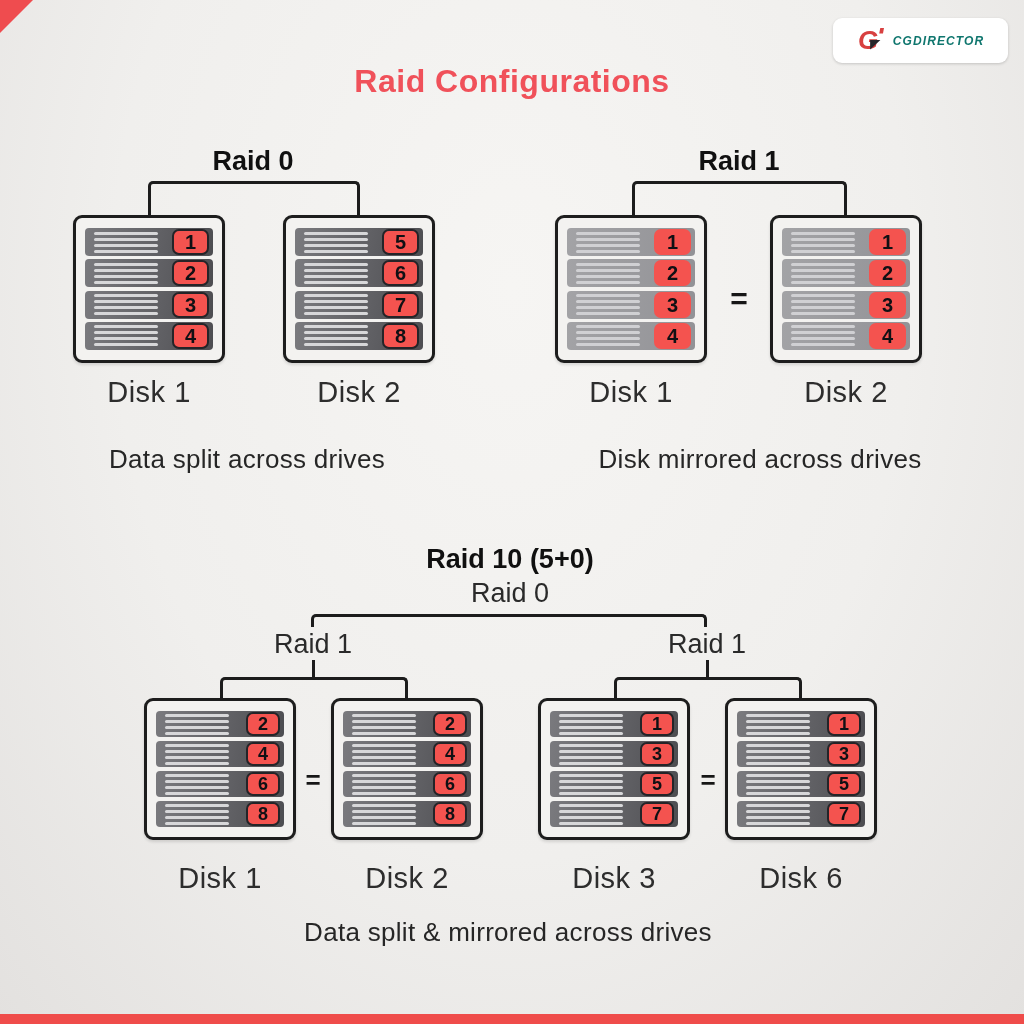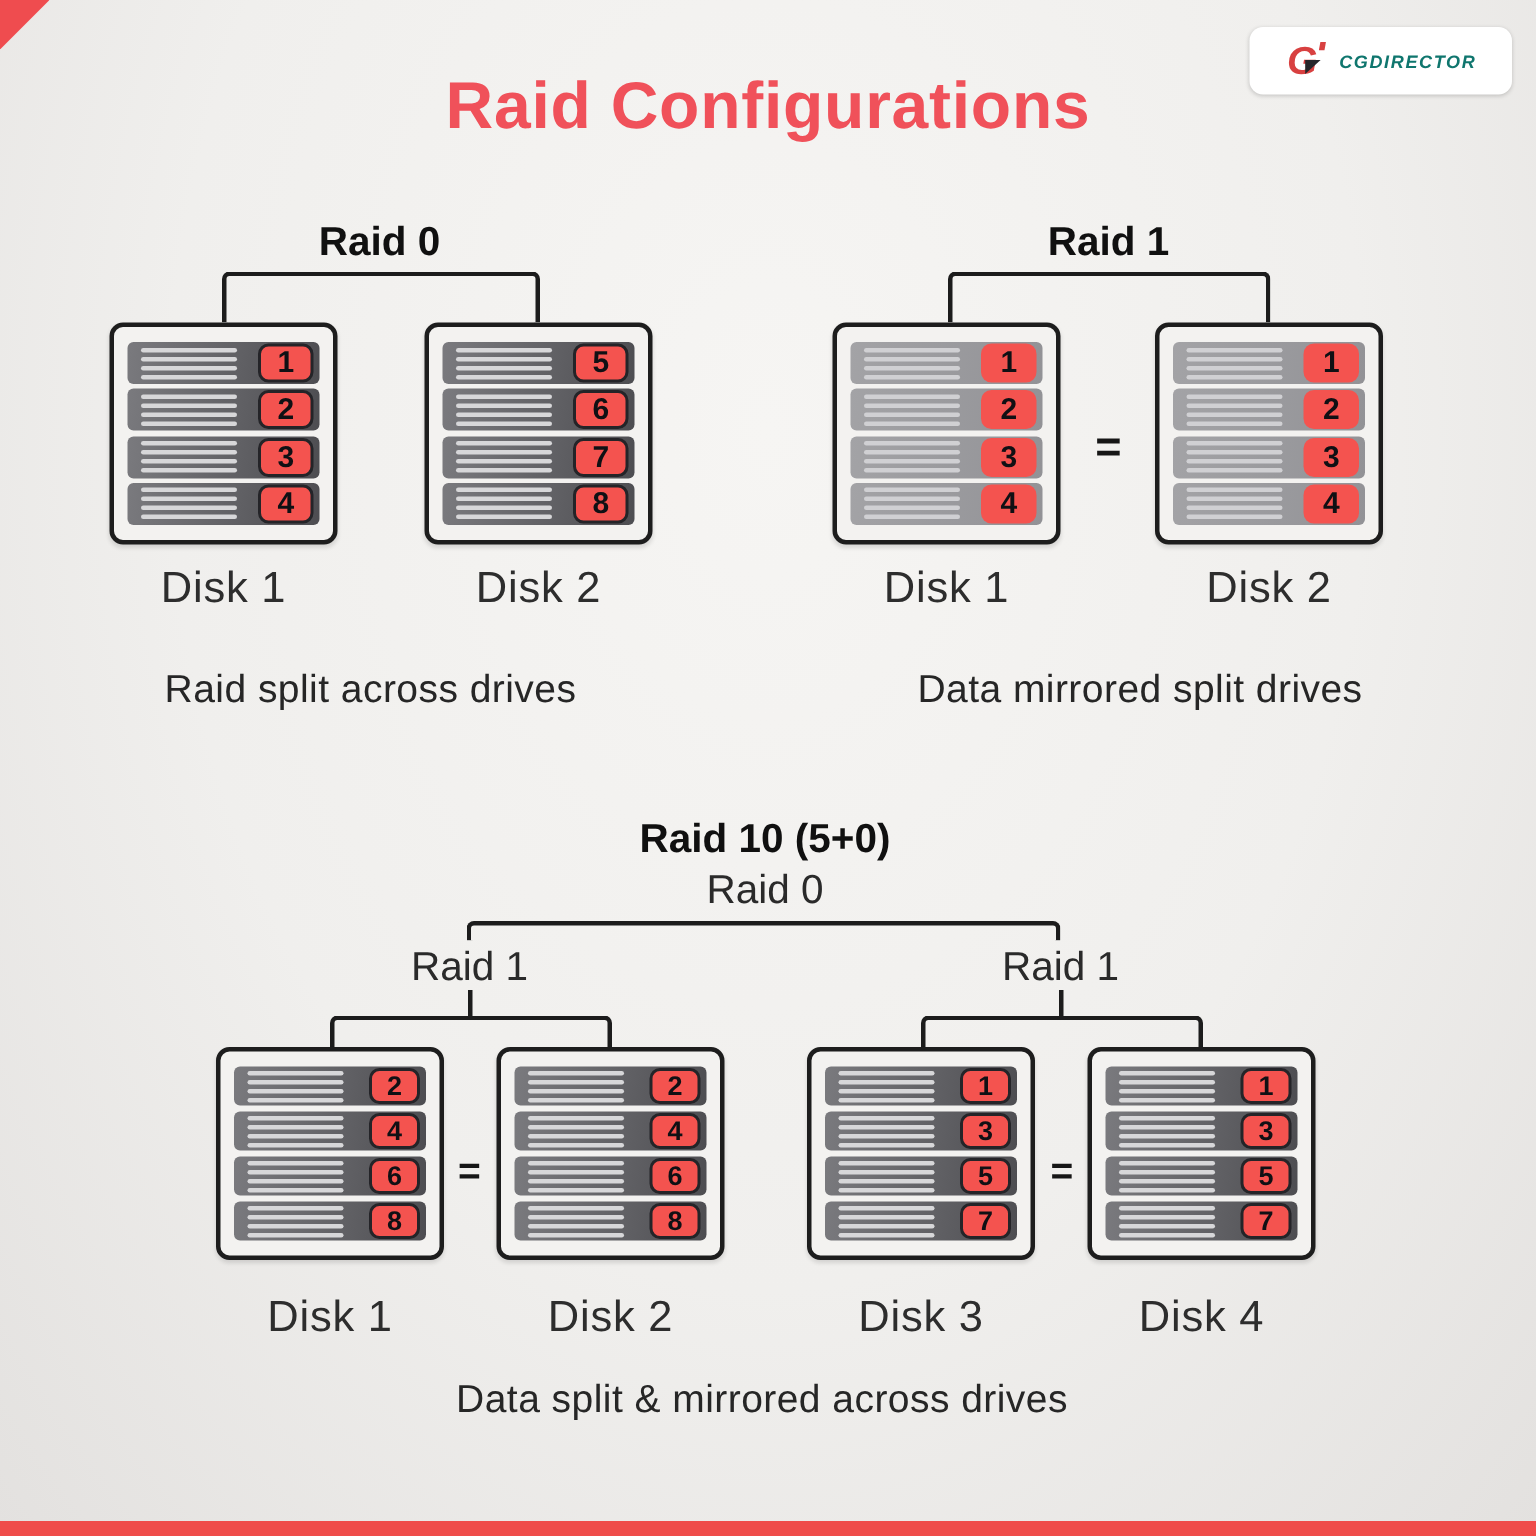--- a/index.html
+++ b/index.html
@@ -12,22 +12,22 @@
     position:absolute;left:0;top:0;width:33px;height:33px;
     background:#ef4c4f;clip-path:polygon(0 0,100% 0,0 100%);
   }
   .logo{
     position:absolute;left:833px;top:18px;width:175px;height:45px;
     background:#ffffff;border-radius:9px;box-shadow:0 1px 3px rgba(0,0,0,.18);
     display:flex;align-items:center;justify-content:center;gap:6px;
   }
   .logo-text{font-size:12px;font-weight:bold;font-style:italic;color:#0f766e;letter-spacing:1.1px;}
   .main-title{
-    position:absolute;left:512px;top:49px;transform:translateX(-50%);
-    font-size:44px;font-weight:bold;color:#f0515a;line-height:1;white-space:nowrap;letter-spacing:.5px;
+    position:absolute;left:512px;top:65px;transform:translateX(-50%);
+    font-size:32px;font-weight:bold;color:#f0515a;line-height:1;white-space:nowrap;letter-spacing:.5px;
   }
   .sec-label{position:absolute;transform:translateX(-50%);font-size:27px;font-weight:bold;color:#101010;line-height:1;white-space:nowrap;}
   .sub-label{position:absolute;transform:translateX(-50%);font-size:27px;font-weight:normal;color:#2a2a2a;line-height:1;white-space:nowrap;}
   .bracket{position:absolute;border:3px solid #1c1c1c;border-bottom:none;border-radius:5px 5px 0 0;box-sizing:border-box;}
   .stub{position:absolute;width:3px;background:#1c1c1c;}
   .disk{
     position:absolute;width:152px;box-sizing:border-box;
     background:#f3f2f0;border:3px solid #1d1d1d;border-radius:9px;
     padding:10px 9px;display:flex;flex-direction:column;justify-content:space-between;
     box-shadow:0 2px 3px rgba(0,0,0,.12);
@@ -149,21 +149,21 @@
           <div class="stripe"></div>
           <div class="stripe"></div>
           <div class="stripe"></div>
           <div class="stripe"></div>
         </div>
         <div class="chip">8</div>
       </div>
     </div>
   <div class="disk-name" style="left:149px;top:378px;">Disk 1</div>
   <div class="disk-name" style="left:359px;top:378px;">Disk 2</div>
-  <div class="caption" style="left:247px;top:446px;">Raid split across drives</div>
+  <div class="caption" style="left:247px;top:446px;">Data split across drives</div>
 
   <div class="sec-label" style="left:739px;top:148px;">Raid 1</div>
   <div class="bracket" style="left:632px;top:181px;width:215px;height:34px;"></div>
   <div class="disk big light" style="left:555px;top:215px;">
       <div class="drow">
         <div class="stripes">
           <div class="stripe"></div>
           <div class="stripe"></div>
           <div class="stripe"></div>
           <div class="stripe"></div>
@@ -232,21 +232,21 @@
           <div class="stripe"></div>
           <div class="stripe"></div>
           <div class="stripe"></div>
         </div>
         <div class="chip">4</div>
       </div>
     </div>
   <div class="equals" style="left:739px;top:299px;">=</div>
   <div class="disk-name" style="left:631px;top:378px;">Disk 1</div>
   <div class="disk-name" style="left:846px;top:378px;">Disk 2</div>
-  <div class="caption" style="left:760px;top:446px;">Data mirrored split drives</div>
+  <div class="caption" style="left:760px;top:446px;">Disk mirrored across drives</div>
 
   <div class="sec-label" style="left:510px;top:546px;">Raid 10 (5+0)</div>
   <div class="sub-label" style="left:510px;top:580px;">Raid 0</div>
 
   <div class="bracket" style="left:311px;top:614px;width:396px;height:13px;"></div>
 
   <div class="sub-label" style="left:313px;top:631px;">Raid 1</div>
   <div class="sub-label" style="left:707px;top:631px;">Raid 1</div>
 
   <div class="stub" style="left:312px;top:660px;height:19px;"></div>
@@ -407,19 +407,19 @@
         <div class="chip">7</div>
       </div>
     </div>
 
   <div class="equals" style="left:313px;top:780px;font-size:26px;">=</div>
   <div class="equals" style="left:708px;top:780px;font-size:26px;">=</div>
 
   <div class="disk-name" style="left:220px;top:864px;">Disk 1</div>
   <div class="disk-name" style="left:407px;top:864px;">Disk 2</div>
   <div class="disk-name" style="left:614px;top:864px;text-align:center;">Disk 3</div>
-  <div class="disk-name" style="left:801px;top:864px;">Disk 4</div>
+  <div class="disk-name" style="left:801px;top:864px;">Disk 6</div>
 
   <div class="caption" style="left:508px;top:919px;">Data split &amp; mirrored across drives</div>
 
   <div class="footer-bar"></div>
 
 </div>
 
 </body></html>

